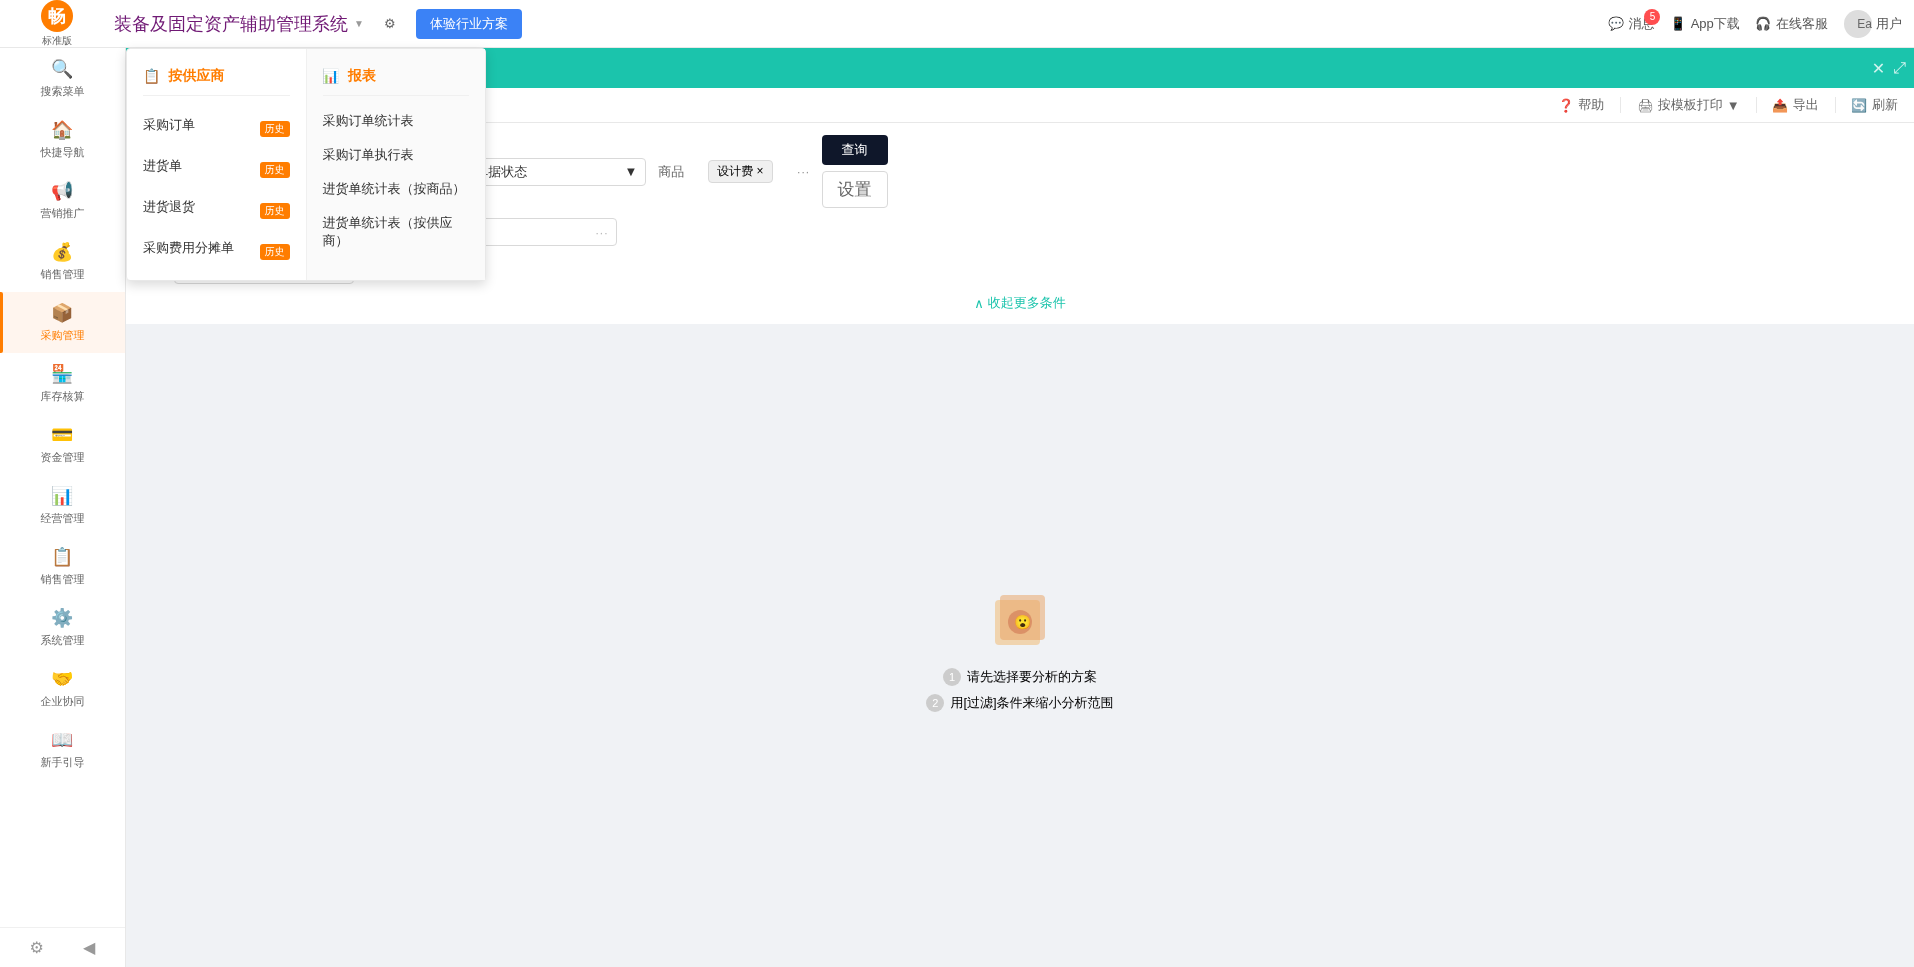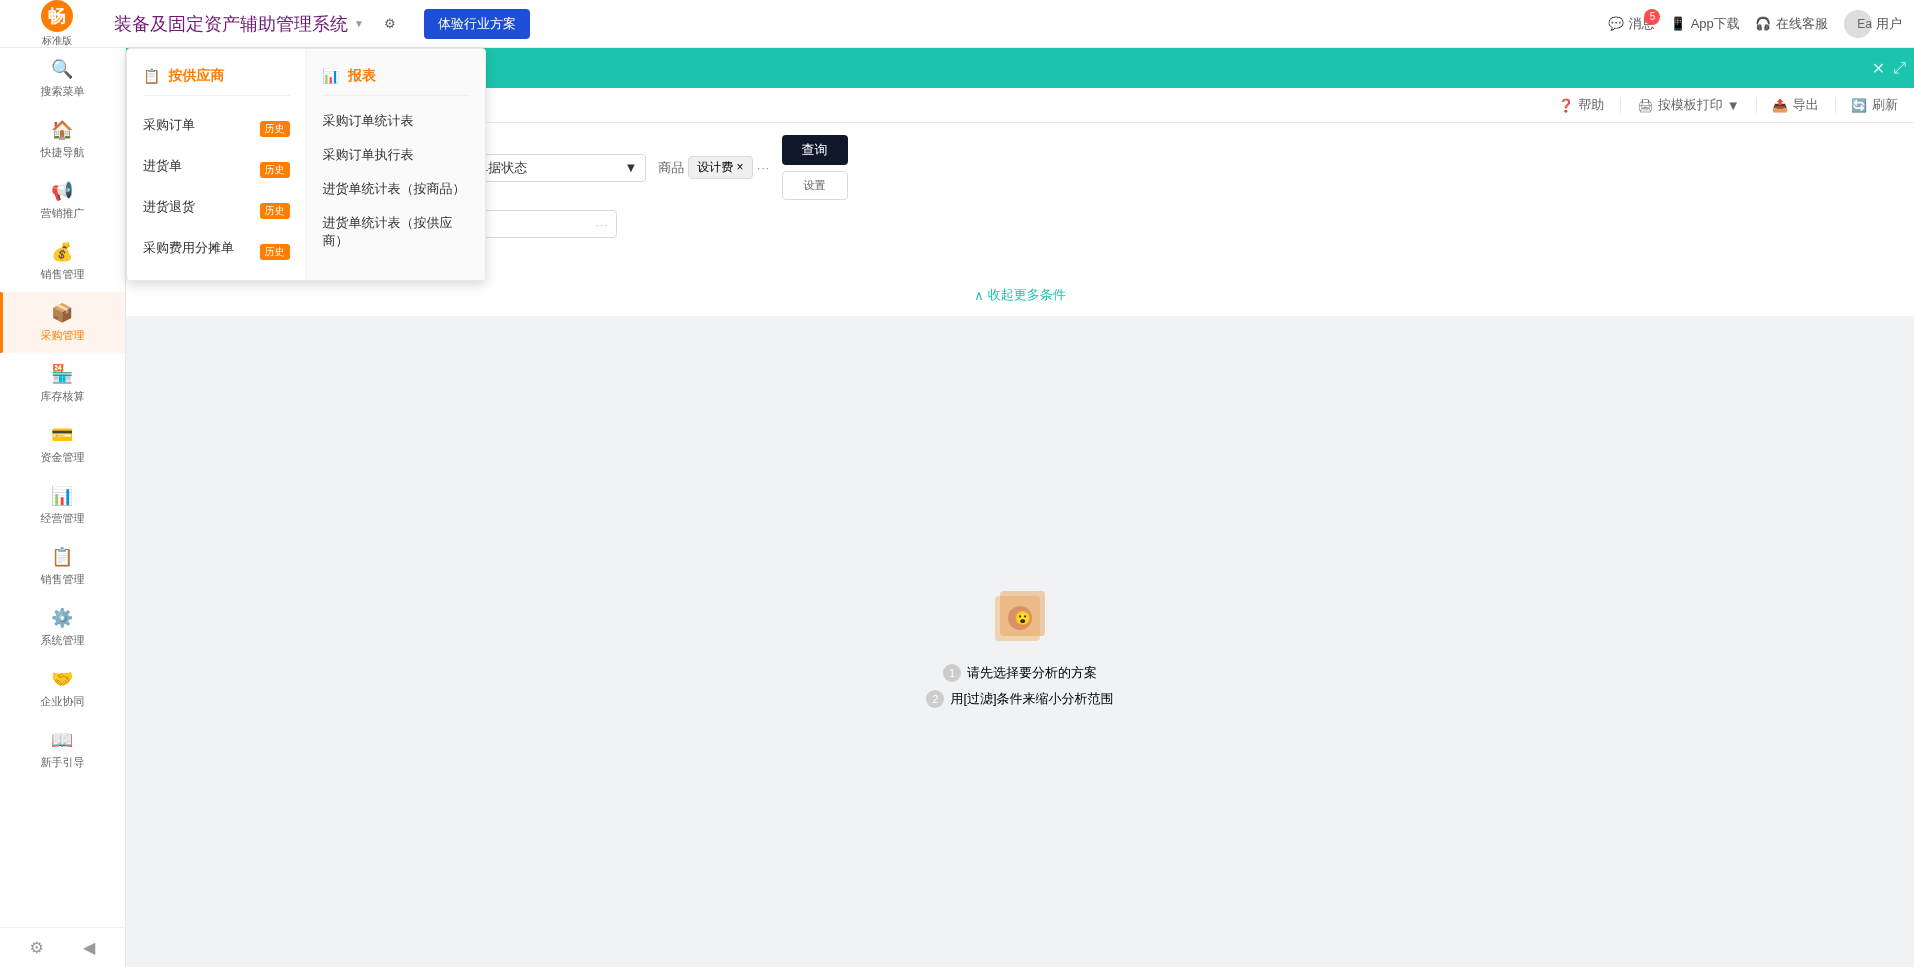--- a/index.html
+++ b/index.html
@@ -13,21 +13,21 @@
     .content-area { flex: 1; display: flex; flex-direction: column; background: #f0f2f5; overflow: hidden; }
 
     
     .logo-area { display: flex; flex-direction: column; align-items: center; width: 90px; flex-shrink: 0; }
     .logo-icon { width: 32px; height: 32px; background: #ff7d00; border-radius: 50%; display: flex; align-items: center; justify-content: center; color: white; font-size: 18px; font-weight: bold; }
     .logo-text { font-size: 10px; color: #666; margin-top: 2px; }
     .system-title { display: flex; align-items: center; gap: 6px; color: #333; font-size: 13px; }
     .system-title-text { font-size: 18px; color: #701a75; }
     .dropdown-arrow { color: #999; font-size: 10px; }
     .settings-icon-btn { width: 28px; height: 28px; display: flex; align-items: center; justify-content: center; cursor: pointer; color: #666; }
-    .industry-btn { background: #1d4ed8; color: white; border: none; padding: 6px 14px; border-radius: 4px; cursor: pointer; font-size: 13px; margin-left: 8px; }
+    .industry-btn { background: #3b82f6; color: white; border: none; padding: 6px 14px; border-radius: 4px; cursor: pointer; font-size: 13px; }
     .top-right { margin-left: auto; display: flex; align-items: center; gap: 16px; }
     .top-right-item { display: flex; align-items: center; gap: 4px; color: #555; font-size: 13px; cursor: pointer; position: relative; }
     .badge { background: #ff4d4f; color: white; border-radius: 50%; width: 16px; height: 16px; font-size: 10px; display: flex; align-items: center; justify-content: center; position: absolute; top: -6px; right: -6px; }
     .user-avatar { width: 28px; height: 28px; background: #ddd; border-radius: 50%; display: flex; align-items: center; justify-content: flex-end; color: #666; font-size: 12px; }
 
     
     .tab-bar { display: flex; align-items: center; height: 40px; background: #1bc4ac; padding: 0 8px; flex-shrink: 0; }
     .tab-item { display: flex; align-items: center; padding: 0 14px; height: 32px; cursor: pointer; font-size: 13px; color: rgba(255,255,255,0.85); border-radius: 4px 4px 0 0; }
     .tab-item.active { background: #fff; color: #333; }
     .tab-item .tab-close { margin-left: 6px; color: #999; font-size: 11px; cursor: pointer; }
@@ -49,21 +49,21 @@
     .toolbar-separator { width: 1px; height: 16px; background: #e8e8e8; }
 
     
     .filter-area { background: #fff; padding: 12px 16px; flex-shrink: 0; }
     .filter-row { display: flex; align-items: center; gap: 12px; margin-bottom: 10px; flex-wrap: wrap; }
     .filter-label { color: #666; font-size: 13px; white-space: nowrap; }
     .filter-select { border: 1px solid #d9d9d9; border-radius: 4px; padding: 4px 8px; font-size: 13px; color: #333; min-width: 160px; display: flex; align-items: center; justify-content: space-between; cursor: pointer; }
     .filter-tag { background: #f0f0f0; border: 1px solid #d9d9d9; border-radius: 4px; padding: 2px 8px; font-size: 12px; display: flex; align-items: center; gap: 4px; }
     .filter-dots { color: #999; cursor: pointer; }
     .query-btn { background: #0f172a; color: white; border: none; padding: 6px 20px; border-radius: 4px; cursor: pointer; font-size: 13px; }
-    .set-btn { border: 1px solid #d9d9d9; color: #666; padding: 6px 12px; border-radius: 4px; cursor: pointer; font-size: 11px; background: #fff; }
+    .set-btn { border: 1px solid #d9d9d9; color: #666; padding: 6px 12px; border-radius: 4px; cursor: pointer; font-size: 17px; background: #fff; }
     .collapse-btn { display: flex; align-items: center; gap: 4px; color: #1bc4ac; cursor: pointer; font-size: 13px; }
     .filter-actions { display: flex; flex-direction: column; gap: 6px; align-self: flex-start; }
 
     
     .main-content { flex: 1; display: flex; align-items: center; justify-content: center; flex-direction: column; gap: 12px; }
     .empty-state { display: flex; flex-direction: column; align-items: center; gap: 8px; }
     .empty-hint-item { display: flex; align-items: center; gap: 6px; }
     .hint-number { width: 18px; height: 18px; border-radius: 50%; background: #ccc; color: white; font-size: 11px; display: flex; align-items: center; justify-content: center; }
 
     
@@ -243,21 +243,21 @@
             <span class="date-quick-btn">更多</span>
             <span class="date-separator">|</span>
             <span class="date-quick-btn">自定义</span>
           </div>
 
           <div class="filter-select" style="min-width:180px;">
             <span>单据状态</span>
             <span>▼</span>
           </div>
 
-          <div style="display:flex;align-items:center;gap:4px;">
+          <div style="display:flex;align-items:center;gap:24px;">
             <span class="filter-label">商品</span>
             <div class="filter-tag">
               <span>设计费 ×</span>
             </div>
             <span class="filter-dots">···</span>
           </div>
 
           <div class="filter-actions">
             <button class="query-btn">查询</button>
             <button class="set-btn">设置</button>

